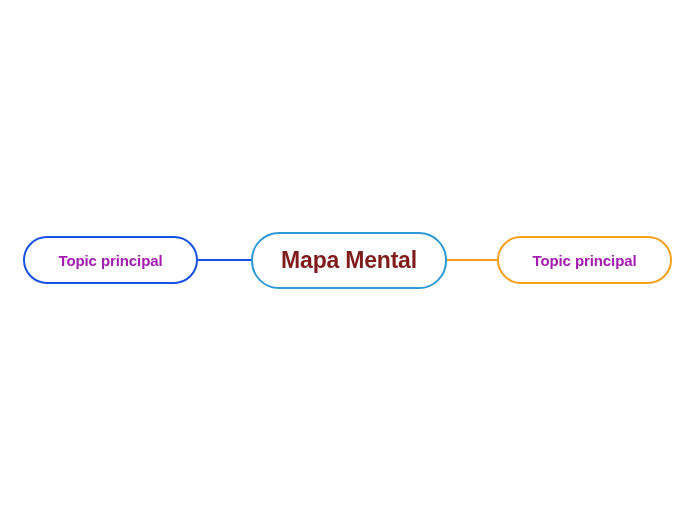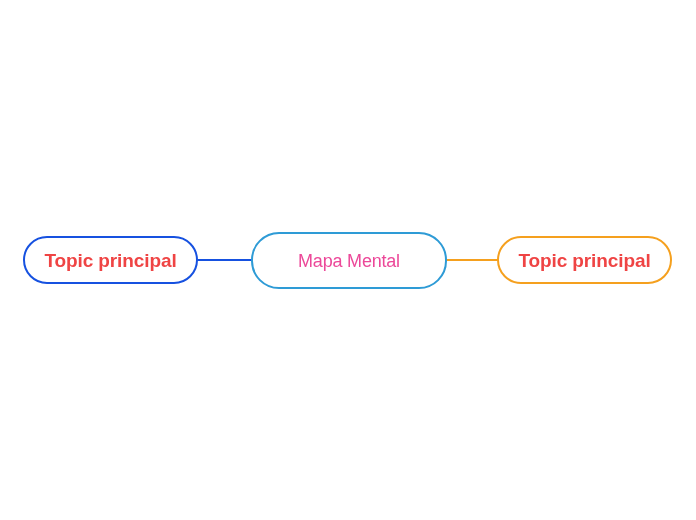--- a/index.html
+++ b/index.html
@@ -55,48 +55,48 @@
 
   .node-topic {
     width: 175px;
     height: 48px;
     top: 236px;
     border-width: 2.5px;
     border-style: solid;
     border-radius: 24px;
   }
   .node-topic .node-label {
-    font-size: 19px;
+    font-size: 15px;
     font-weight: bold;
     letter-spacing: -0.1px;
-    color: #ef4444;
+    color: #a21caf;
   }
 
   #node-topic-left {
     left: 23px;
     border-color: #1651E0;
   }
   #node-topic-right {
     left: 497px;
     border-color: #F5A01E;
   }
 
   #node-central {
     left: 251px;
     top: 232px;
     width: 196px;
     height: 57px;
     border: 2.5px solid #2E9BD6;
     border-radius: 28px;
   }
   #node-central .node-label {
-    font-size: 18px;
-    font-weight: normal;
+    font-size: 23px;
+    font-weight: bold;
     letter-spacing: -0.2px;
-    color: #ec4899;
+    color: #7f1d1d;
   }
 
   .node-label {
     display: block;
     line-height: 1;
   }
 </style>
 </head>
 <body>
 

